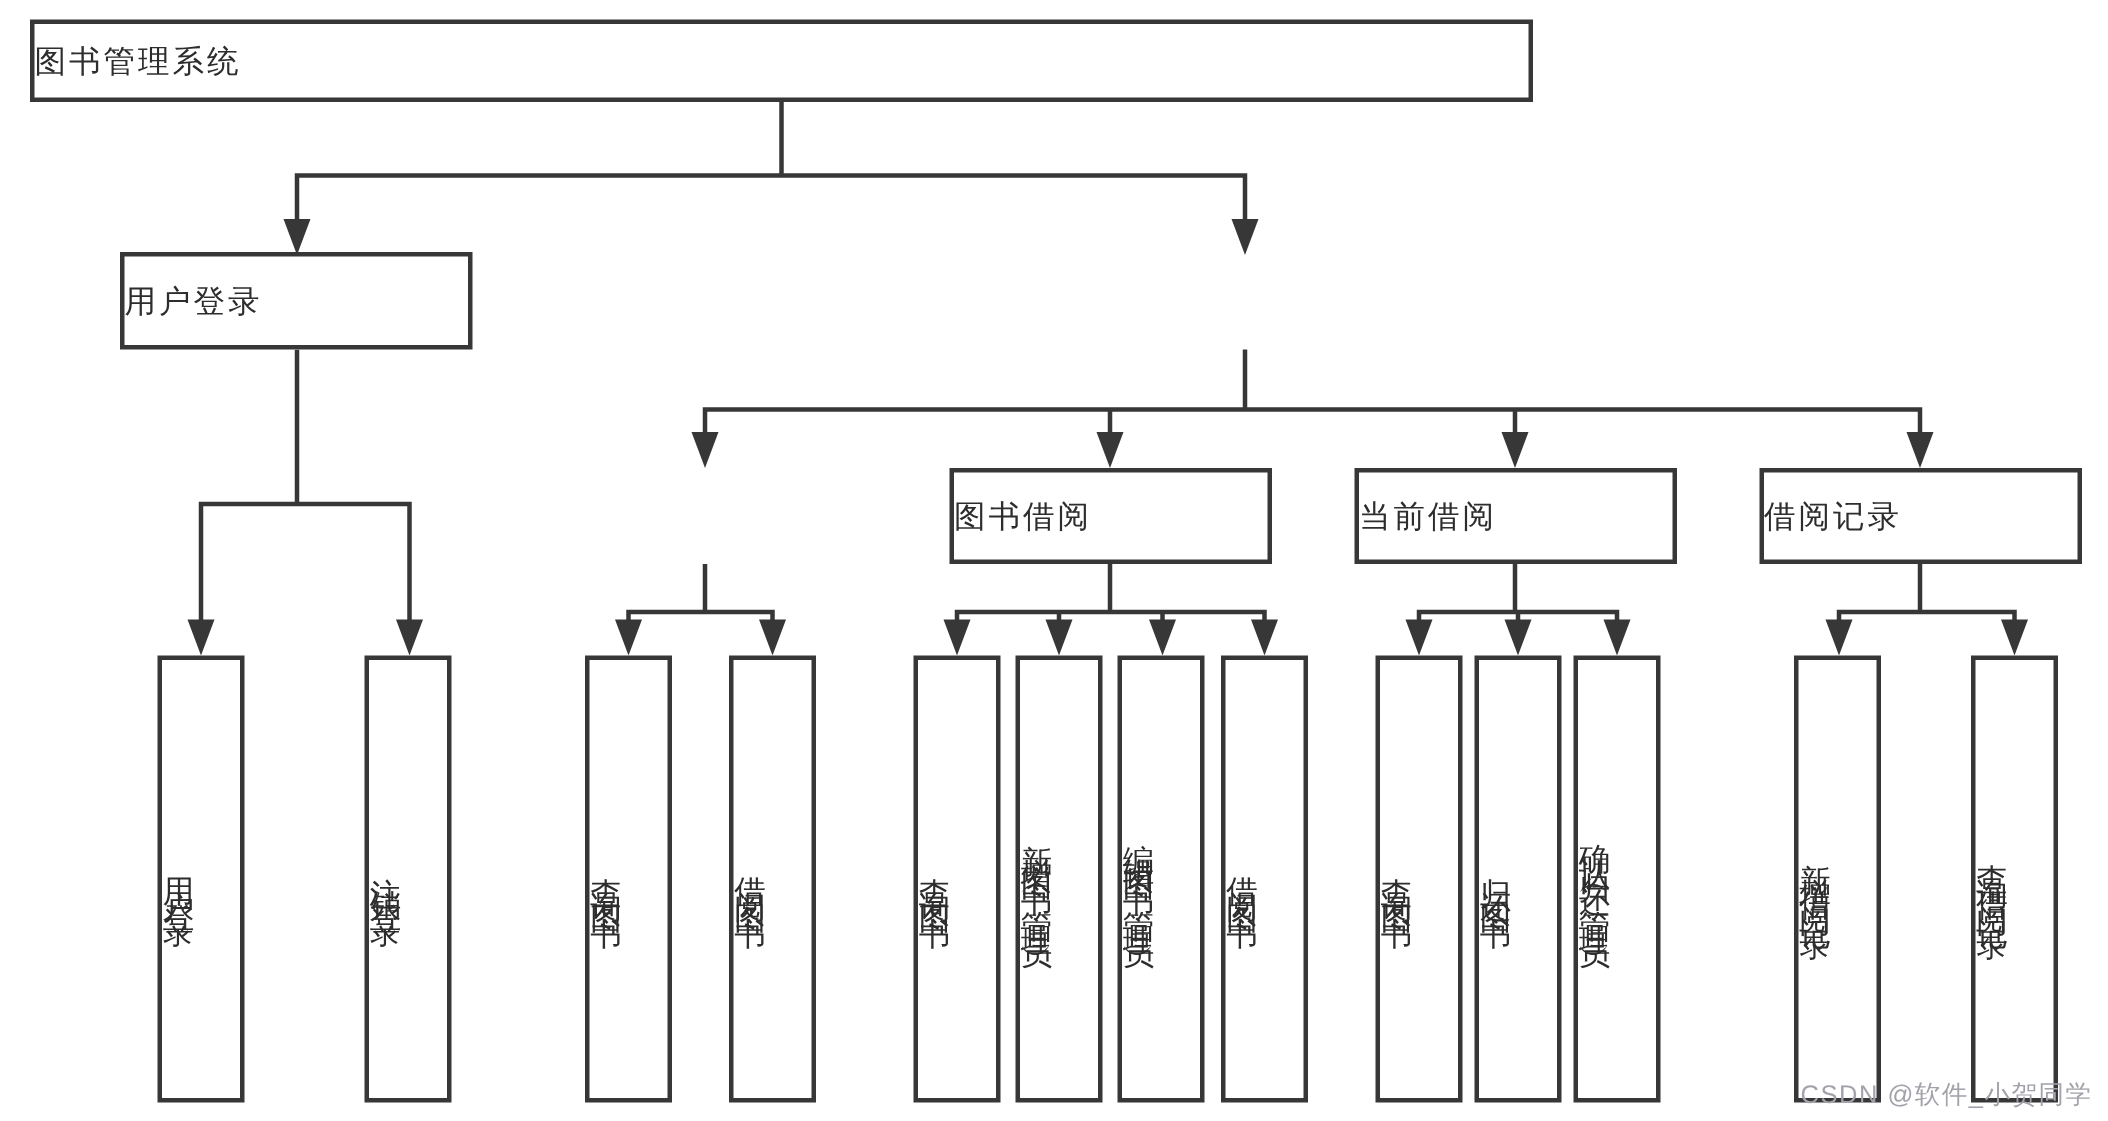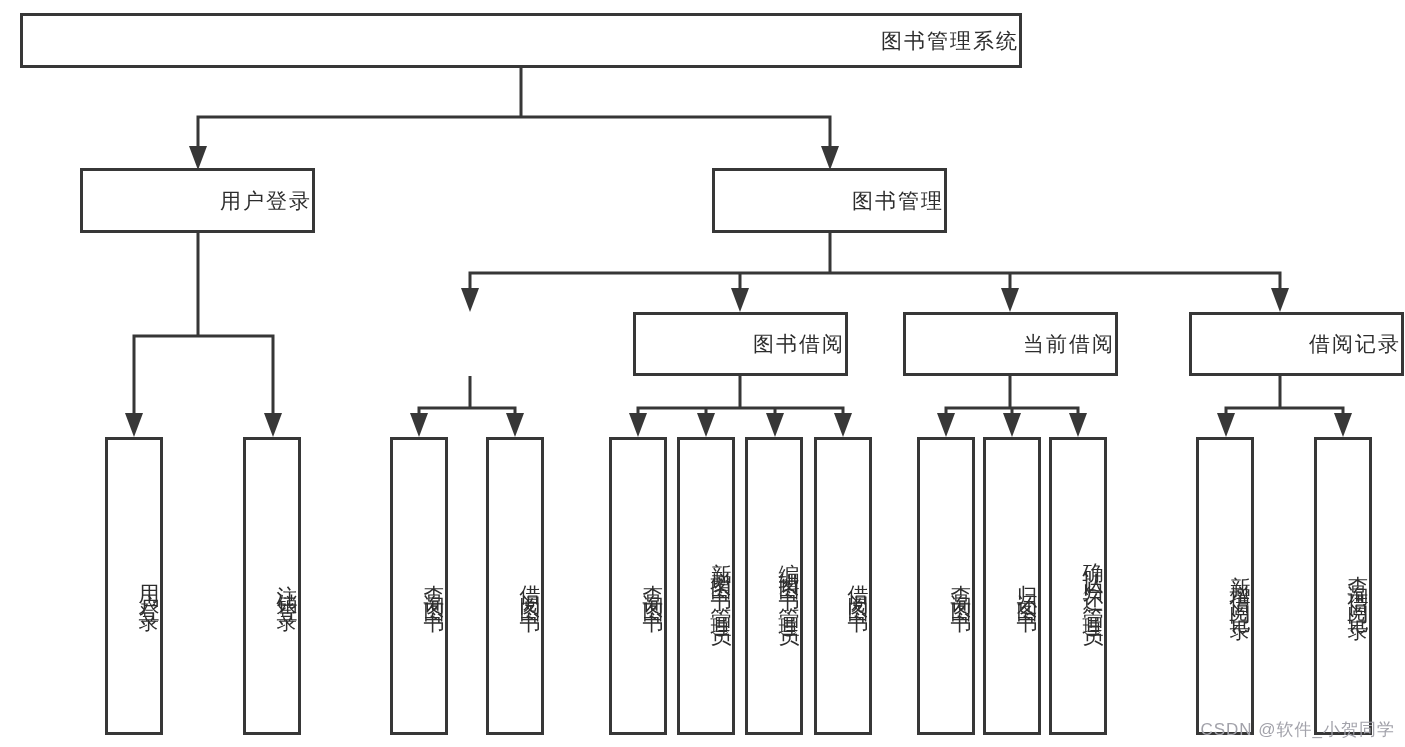--- a/index.html
+++ b/index.html
@@ -9,42 +9,42 @@
     background:#ffffff;
     font-family:"Liberation Sans","DejaVu Sans",sans-serif;
     overflow:hidden;
   }
   .connectors{position:absolute;left:0;top:0;z-index:0;}
   .box{
     position:absolute;
     box-sizing:border-box;
     background:#ffffff;
     border:3px solid #373737;
-    display:flex;align-items:center;justify-content:flex-end;
+    display:flex;align-items:center;justify-content:flex-start;
     color:#2d2d2d;
     z-index:1;
   }
   .h-label{font-size:21px;letter-spacing:2px;white-space:nowrap;}
   .v-label{
     writing-mode:vertical-rl;
     text-orientation:mixed;
     font-size:21px;
     line-height:1;
     letter-spacing:9px;
     white-space:nowrap;
   }
   
   .n-root{left:20px;top:13px;width:1002px;height:55px;}
   .n-login{left:80px;top:168px;width:235px;height:65px;}
   .n-mgmt{left:712px;top:168px;width:235px;height:65px;}
   .n-l3{top:312px;width:215px;height:64px;}
   .n-rec{left:362px;}
   .n-borrow{left:633px;}
   .n-current{left:903px;}
-  .n-records{left:1173px;margin-left:16px;}
+  .n-records{left:1173px;}
   .leaf{top:437px;width:58px;height:298px;}
   .lf1{left:105px;}  .lf2{left:243px;}
   .lf3{left:390px;}  .lf4{left:486px;}
   .lf5{left:609px;}  .lf6{left:677px;}
   .lf7{left:745px;}  .lf8{left:814px;}
   .lf9{left:917px;}  .lf10{left:983px;}
   .lf11{left:1049px;}
   .lf12{left:1196px;} .lf13{left:1314px;}
   .watermark{
     position:absolute;
@@ -98,23 +98,20 @@
     </g>
   </svg>
 
   <div class="box n-root">
     <span class="h-label">图书管理系统</span>
   </div>
 
   <div class="box n-login">
     <span class="h-label">用户登录</span>
   </div>
-  <div class="box n-mgmt">
-    <span class="h-label">图书管理</span>
-  </div>
 
   <div class="box n-l3 n-current">
     <span class="h-label">当前借阅</span>
   </div>
   <div class="box n-l3 n-borrow">
     <span class="h-label">图书借阅</span>
   </div>
   <div class="box n-l3 n-records">
     <span class="h-label">借阅记录</span>
   </div>

